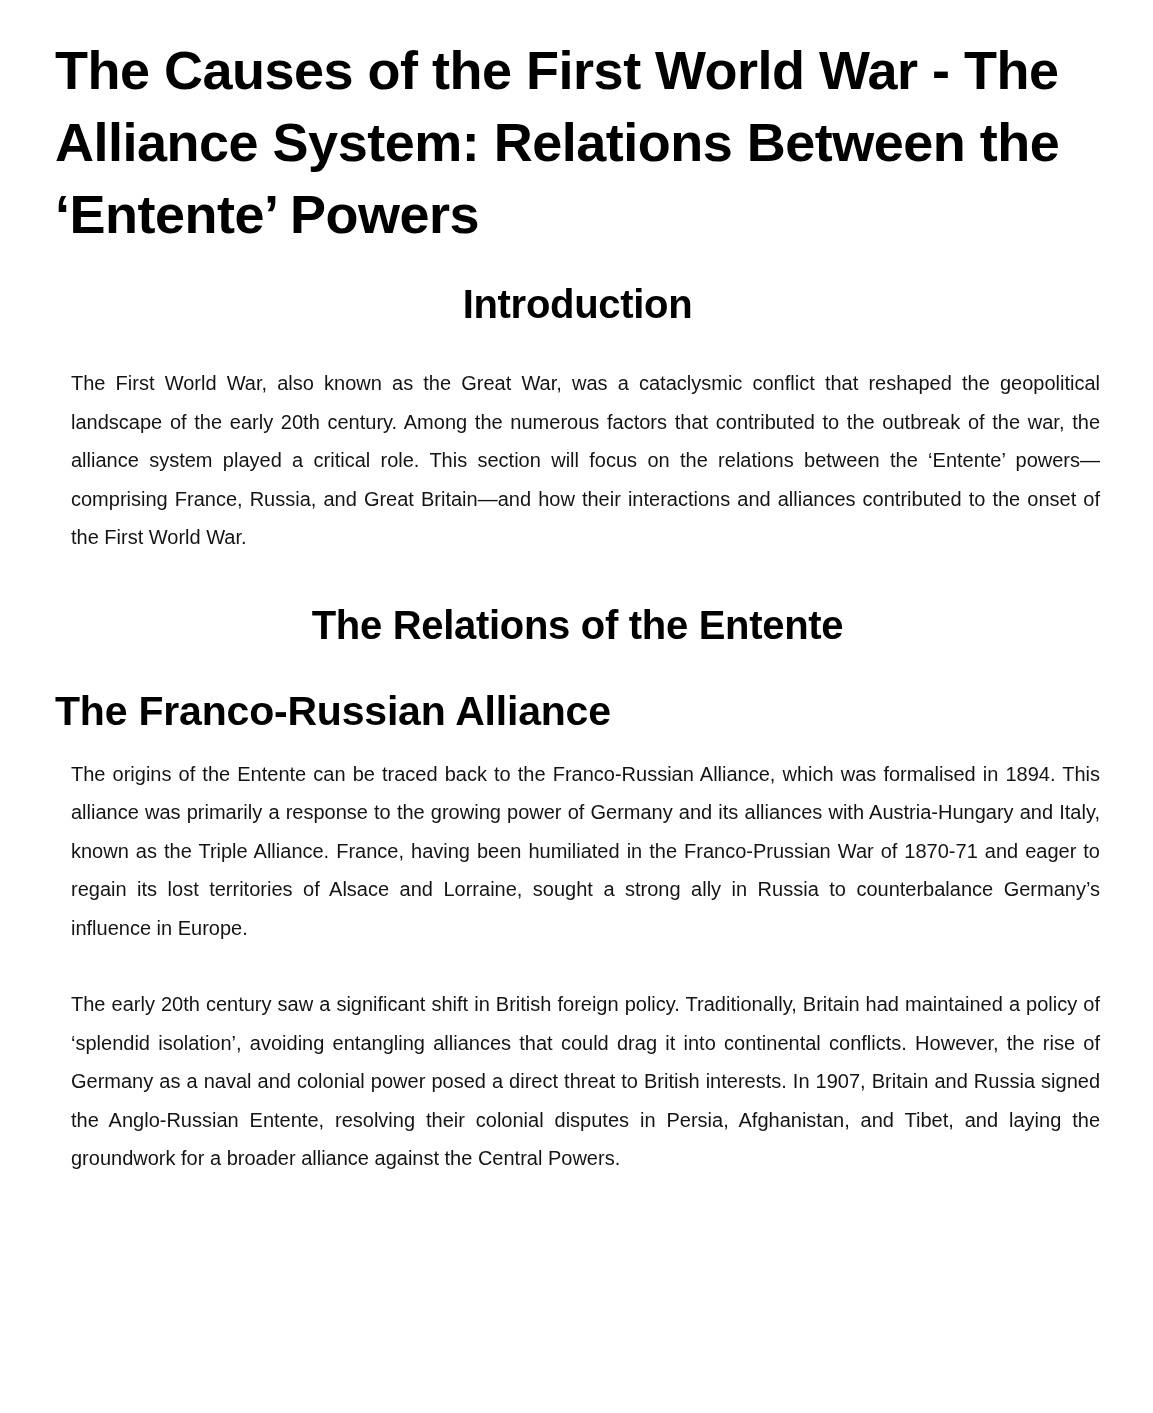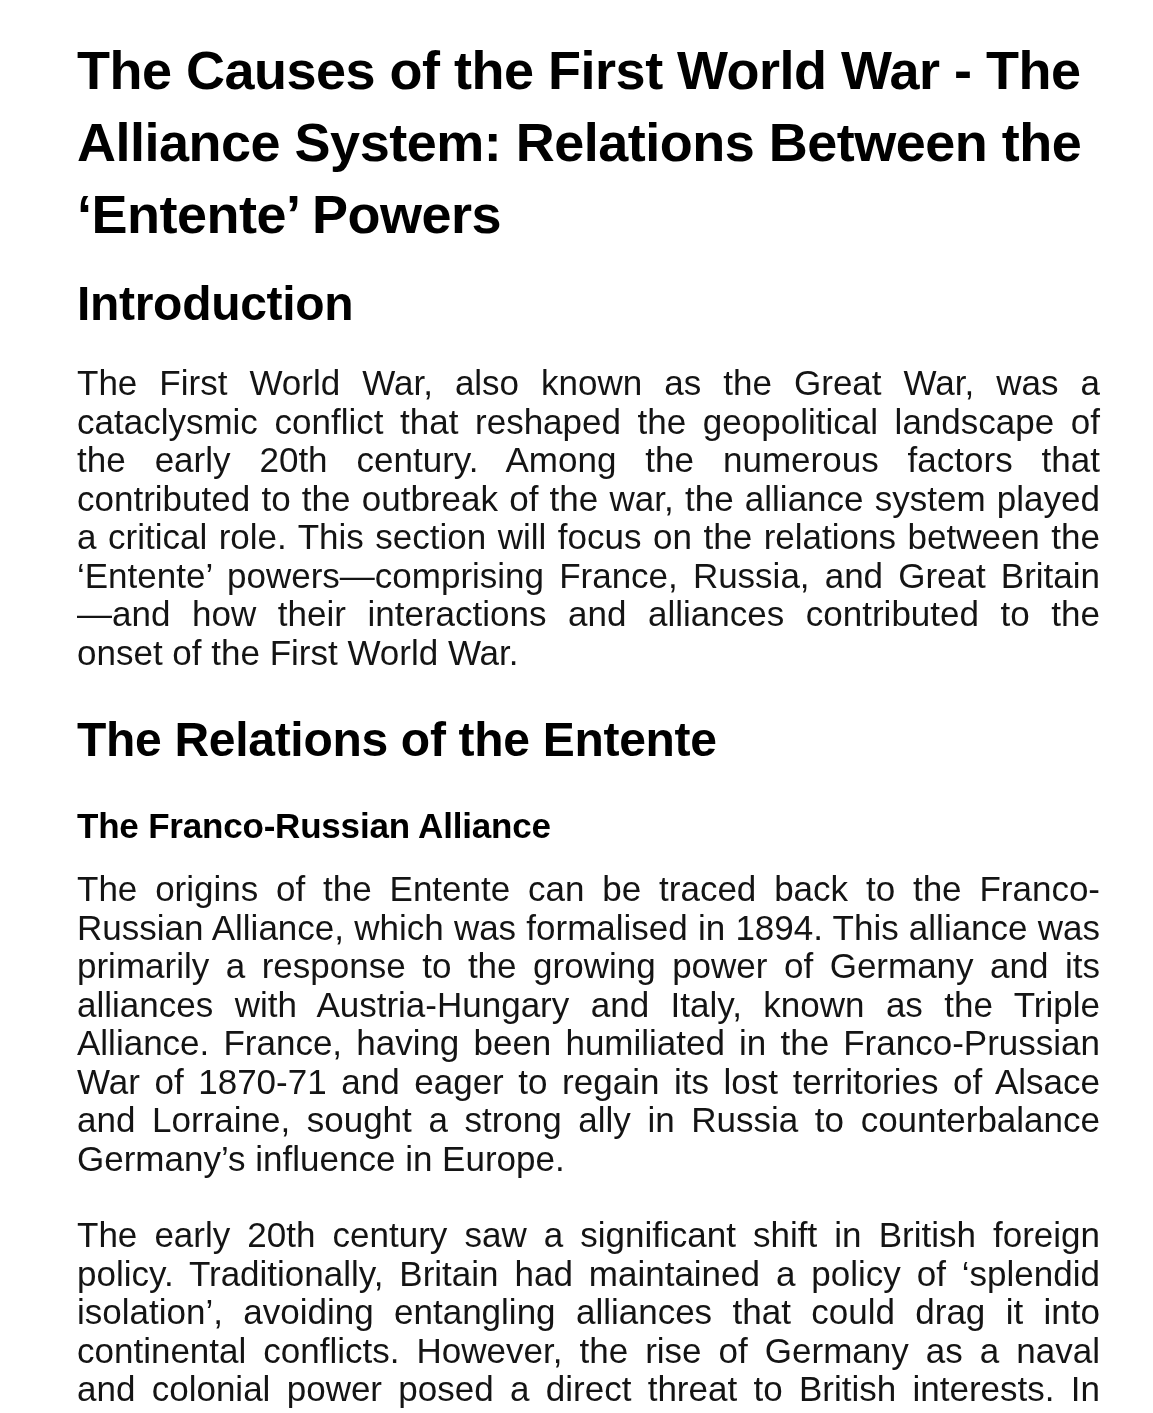--- a/index.html
+++ b/index.html
@@ -5,57 +5,58 @@
   html, body {
     margin: 0;
     padding: 0;
     background: #ffffff;
   }
   .page {
     position: relative;
     width: 1153px;
     height: 1413px;
     box-sizing: border-box;
-    padding: 34px 53px 0 77px;
+    padding: 34px 53px 0 55px;
     background: #ffffff;
     font-family: "Liberation Sans", "DejaVu Sans", sans-serif;
     color: #141414;
     overflow: hidden;
   }
   .doc-title {
     font-size: 54px;
     font-weight: 700;
     line-height: 72px;
     letter-spacing: -0.5px;
     color: #000000;
     margin: 0 0 24px 0;
   }
   .h2 {
-    font-size: 48px;
+    font-size: 40px;
     font-weight: 700;
     line-height: 60px;
     letter-spacing: -0.3px;
     color: #000000;
     margin: 0 0 30px 0;
+    text-align: center;
   }
   .h3 {
-    font-size: 35px;
+    font-size: 41px;
     font-weight: 700;
     line-height: 52px;
     letter-spacing: -0.2px;
     color: #000000;
     margin: 17px 0 18px 0;
   }
   .para {
-    font-size: 35px;
+    font-size: 20px;
     line-height: 38.5px;
     text-align: justify;
     text-justify: inter-word;
     color: #141414;
-    margin: 0 0 38px 0;
+    margin: 0 0 38px 16px;
   }
 </style>
 </head>
 <body>
 
 <div class="page">
 
   <h1 class="doc-title">The Causes of the First World War - The Alliance System: Relations Between the ‘Entente’ Powers</h1>
 
   <h2 class="h2">Introduction</h2>

